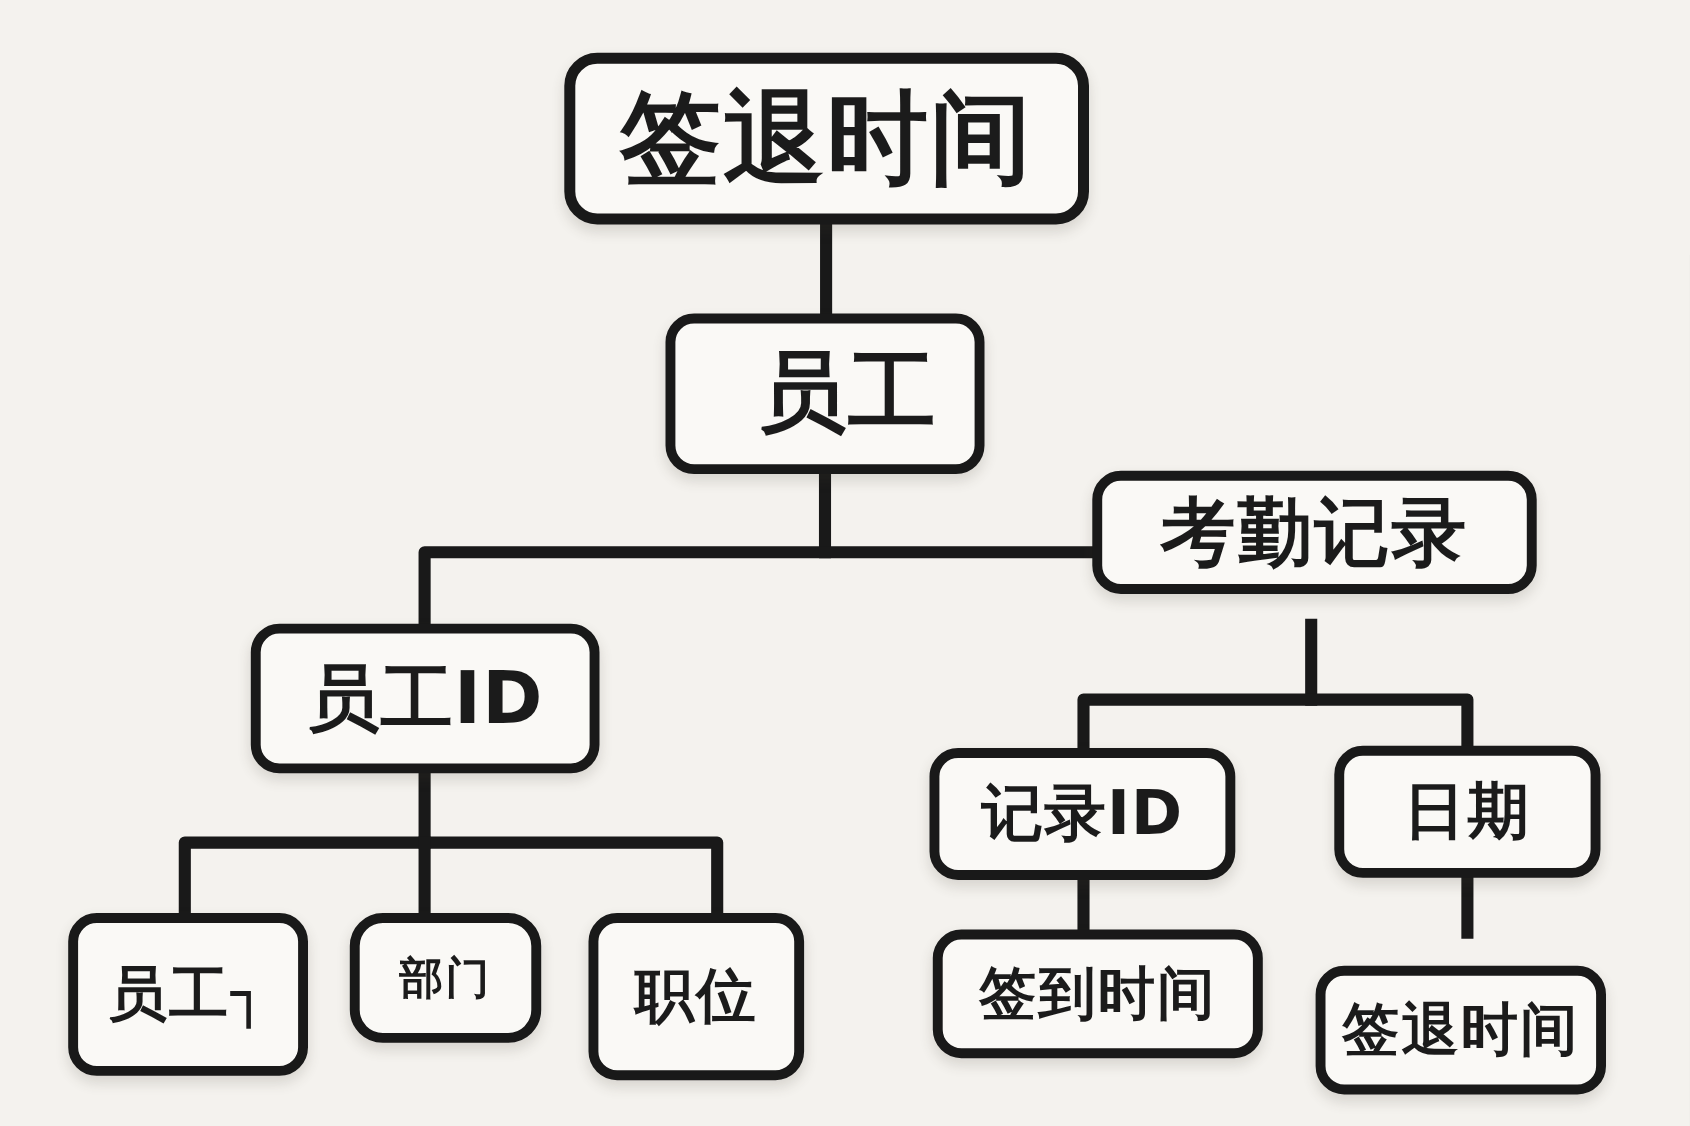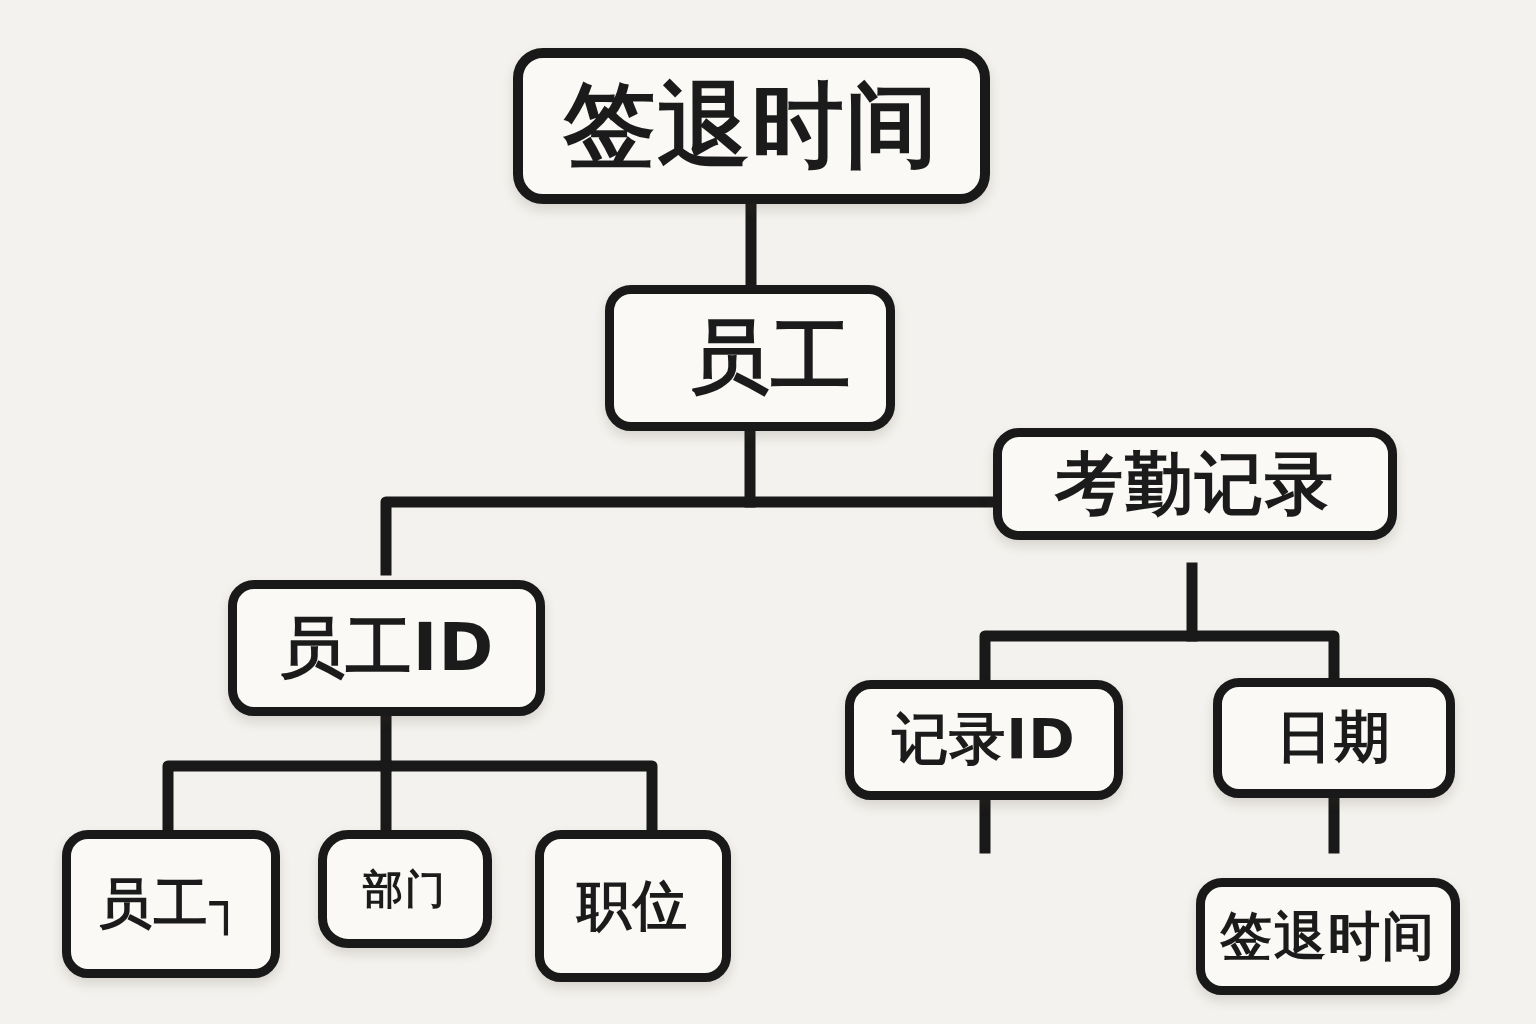--- a/index.html
+++ b/index.html
@@ -31,21 +31,21 @@
     color: #1b1b1b;
     font-weight: 700;
     letter-spacing: 2px;
     box-shadow: 0 6px 12px rgba(70, 62, 48, 0.16);
     white-space: nowrap;
   }
   
   #node-root        { left: 513px;  top: 48px;  width: 477px; height: 156px; font-size: 92px; border-width: 10px; border-radius: 30px; }
   #node-employee    { left: 605px;  top: 285px; width: 290px; height: 146px; font-size: 80px; padding-left: 42px; }
   #node-record      { left: 993px;  top: 428px; width: 404px; height: 112px; font-size: 68px; }
-  #node-employee-id { left: 228px;  top: 580px; width: 317px; height: 136px; font-size: 66px; letter-spacing: 1px; }
+  #node-employee-id { left: 228px;  top: 567px; width: 317px; height: 136px; font-size: 66px; letter-spacing: 1px; }
   #node-emp-name    { left: 62px;   top: 830px; width: 218px; height: 148px; font-size: 54px; }
   #node-department  { left: 318px;  top: 830px; width: 174px; height: 118px; font-size: 40px; border-radius: 30px; }
   #node-position    { left: 535px;  top: 830px; width: 196px; height: 152px; font-size: 54px; }
   #node-record-id   { left: 845px;  top: 680px; width: 278px; height: 120px; font-size: 56px; letter-spacing: 1px; }
   #node-date        { left: 1213px; top: 678px; width: 242px; height: 120px; font-size: 56px; }
   #node-check-in    { left: 848px;  top: 845px; width: 300px; height: 117px; font-size: 52px; }
   #node-check-out   { left: 1196px; top: 878px; width: 264px; height: 117px; font-size: 52px; }
 </style>
 </head>
 <body>
@@ -104,18 +104,21 @@
   </div>
 
   <div class="node" id="node-record-id">
     <span>记录ID</span>
   </div>
 
   <div class="node" id="node-date">
     <span>日期</span>
   </div>
 
+  <div class="node" id="node-check-in">
+    <span>签到时间</span>
+  </div>
 
   <div class="node" id="node-check-out">
     <span>签退时间</span>
   </div>
 
 </div>
 
 </body></html>

